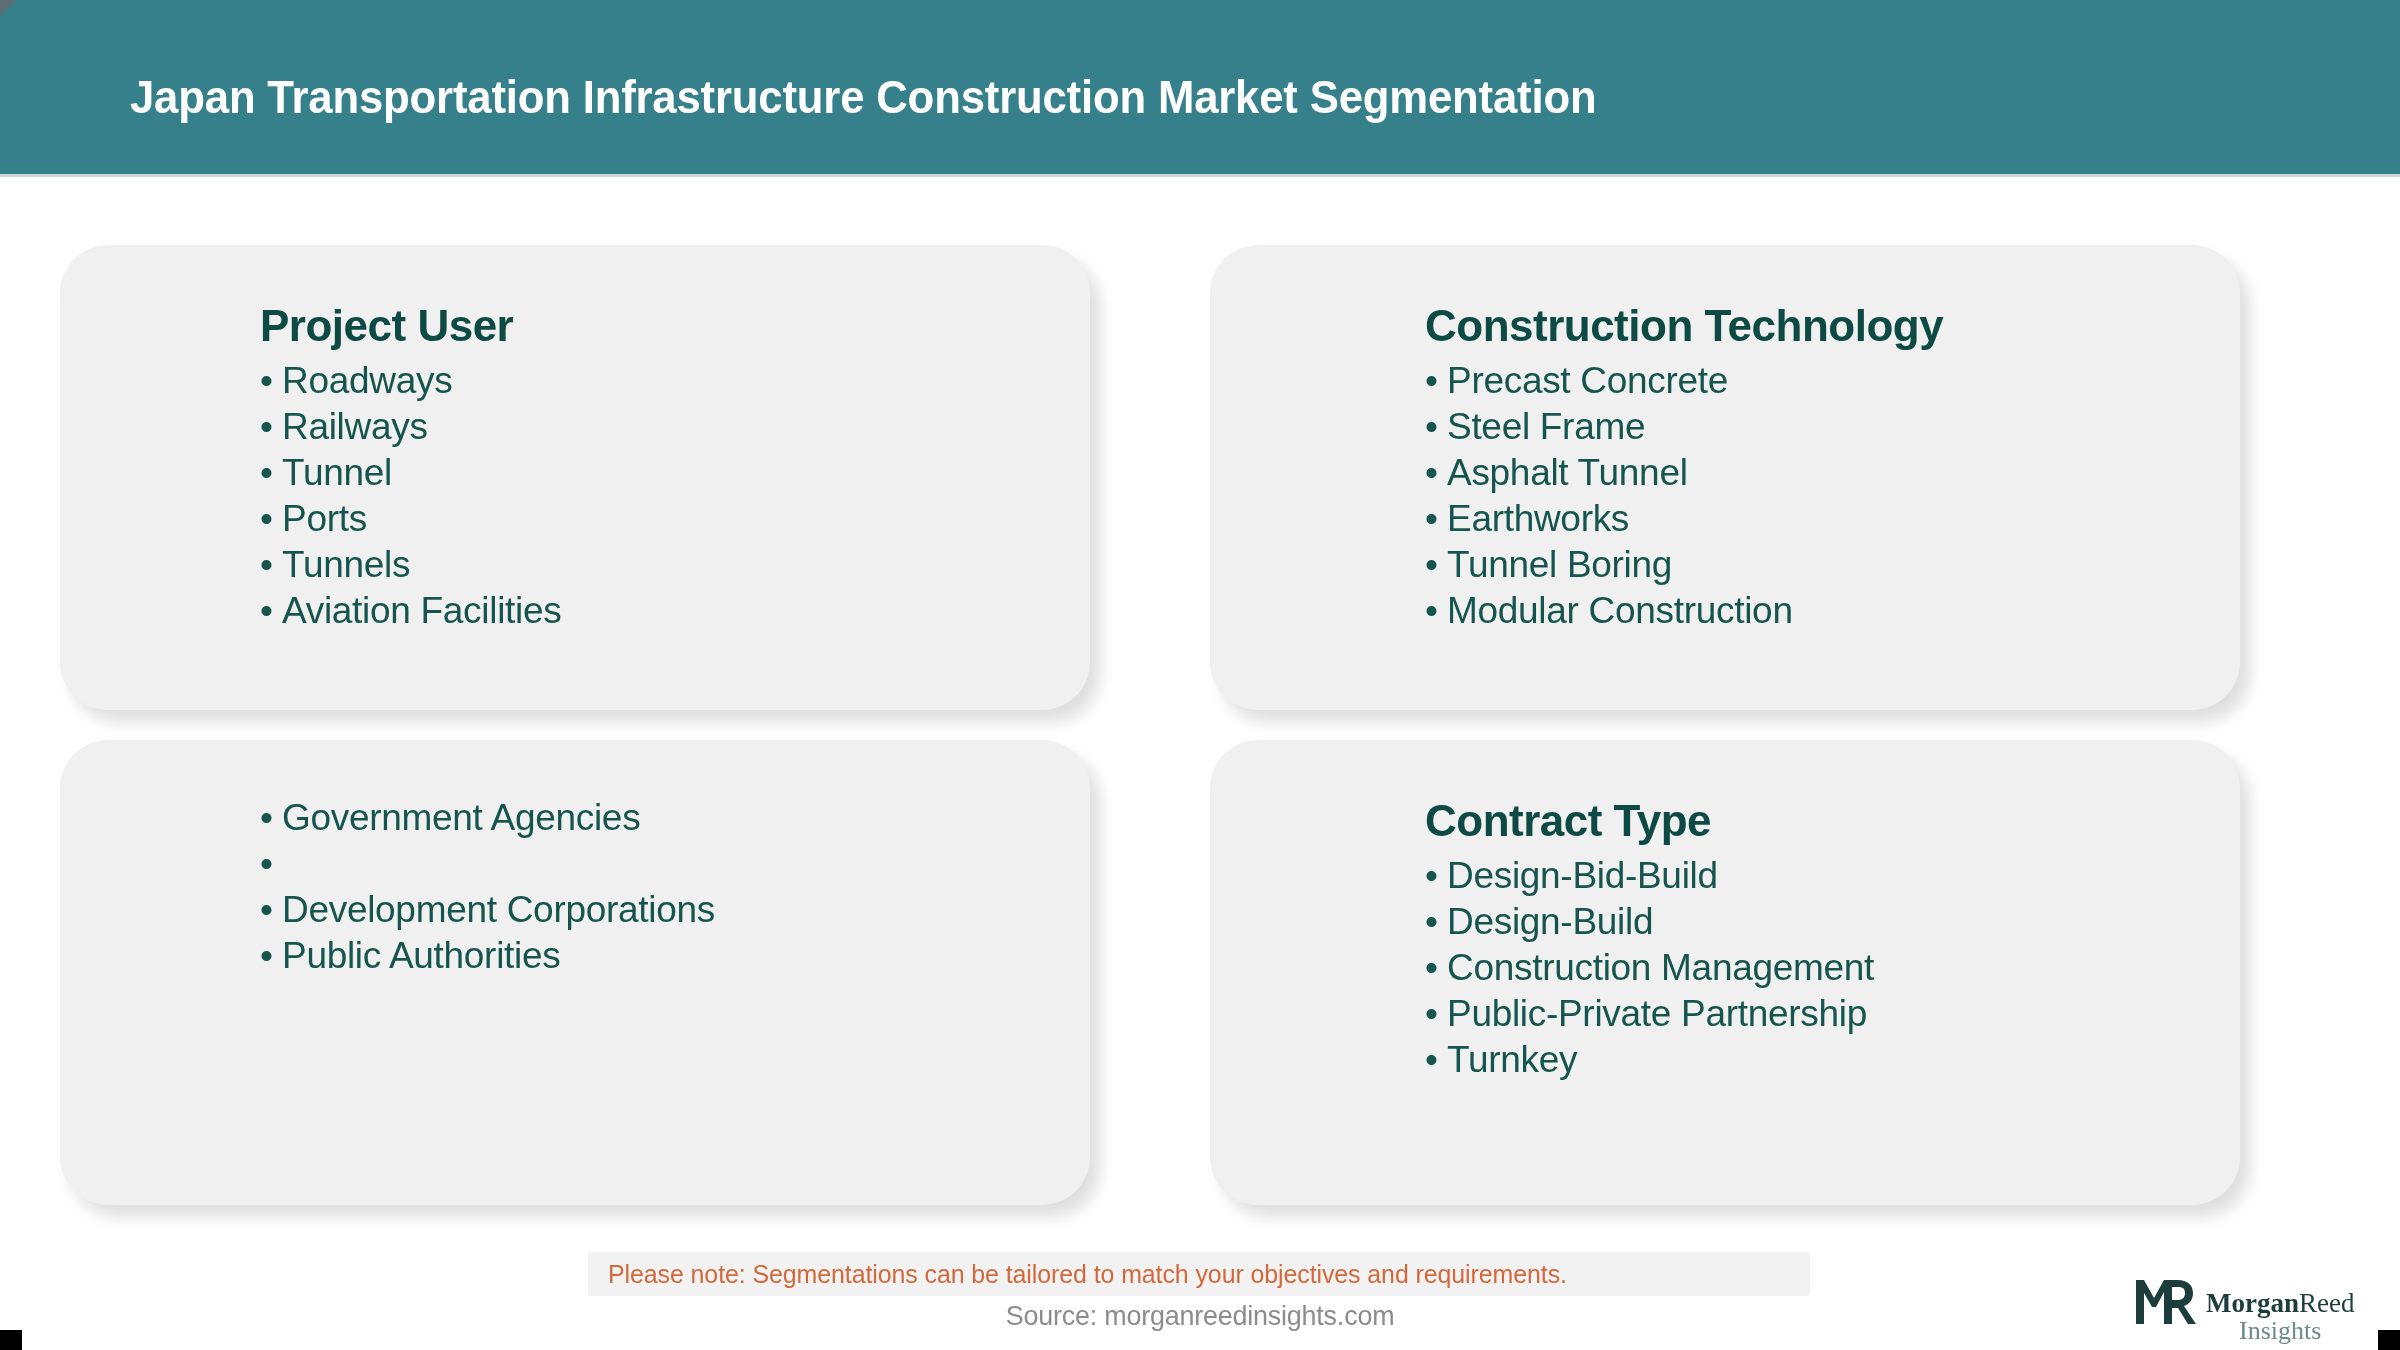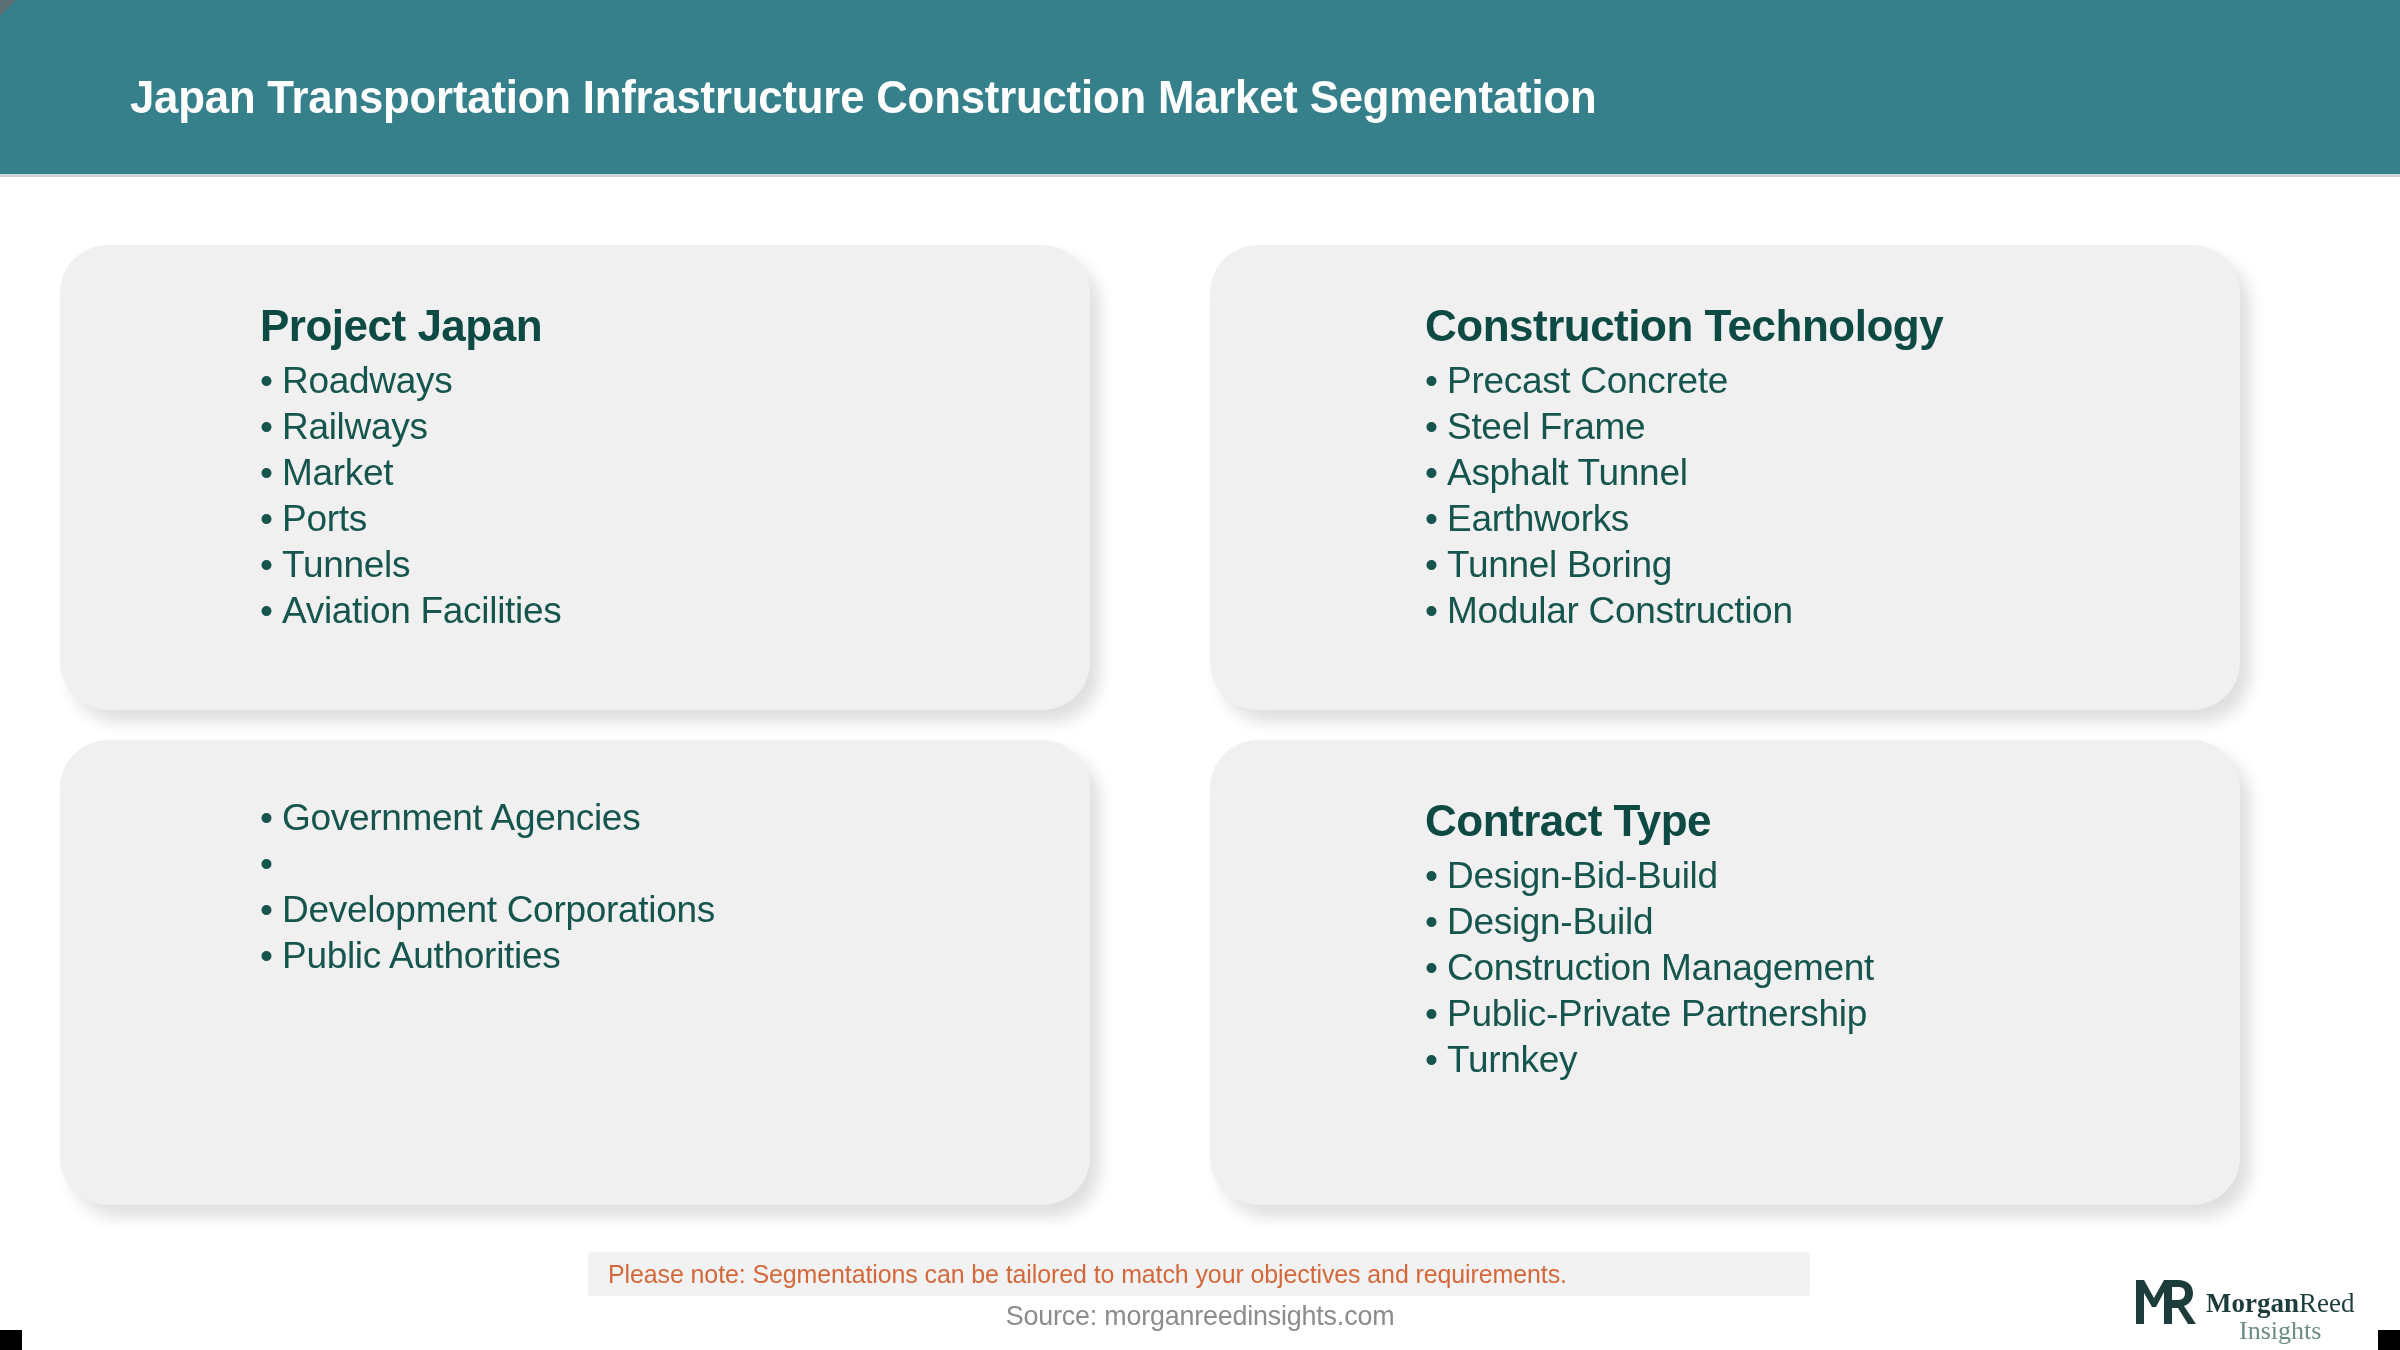--- a/index.html
+++ b/index.html
@@ -204,33 +204,33 @@
 
 <div class="header">
   <span class="header-corner-notch"></span>
   <h1 class="header-title">Japan Transportation Infrastructure Construction Market Segmentation</h1>
 </div>
 <div class="header-underline"></div>
 
 <div class="cards">
 
   <div class="card col-left">
-    <h2 class="card-title">Project Japan</h2>
+    <h2 class="card-title">Project User</h2>
     <ul class="card-list">
       <li>
           <span class="bullet">•</span>
           <span>Roadways</span>
         </li>
       <li>
           <span class="bullet">•</span>
           <span>Railways</span>
         </li>
       <li>
           <span class="bullet">•</span>
-          <span>Market</span>
+          <span>Tunnel</span>
         </li>
       <li>
           <span class="bullet">•</span>
           <span>Ports</span>
         </li>
       <li>
           <span class="bullet">•</span>
           <span>Tunnels</span>
         </li>
       <li>

